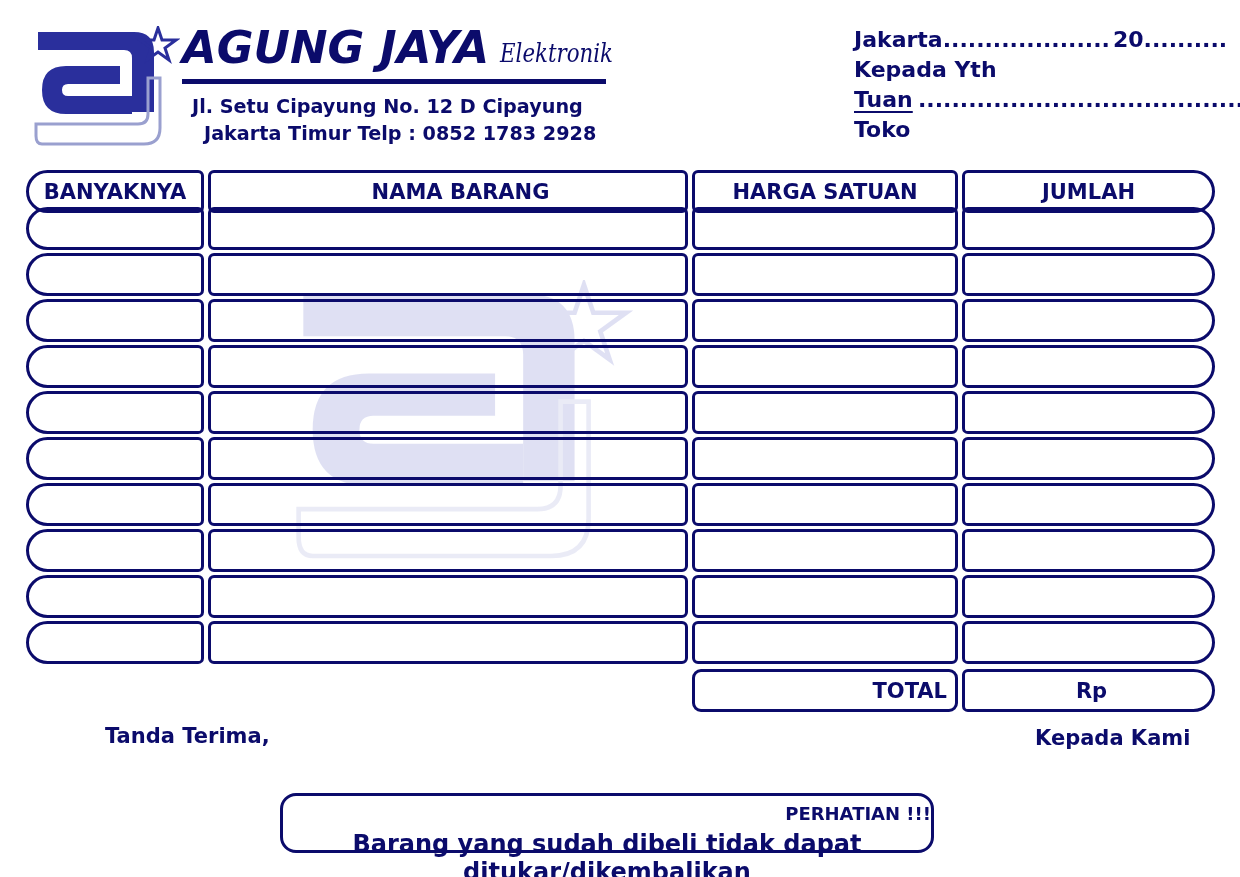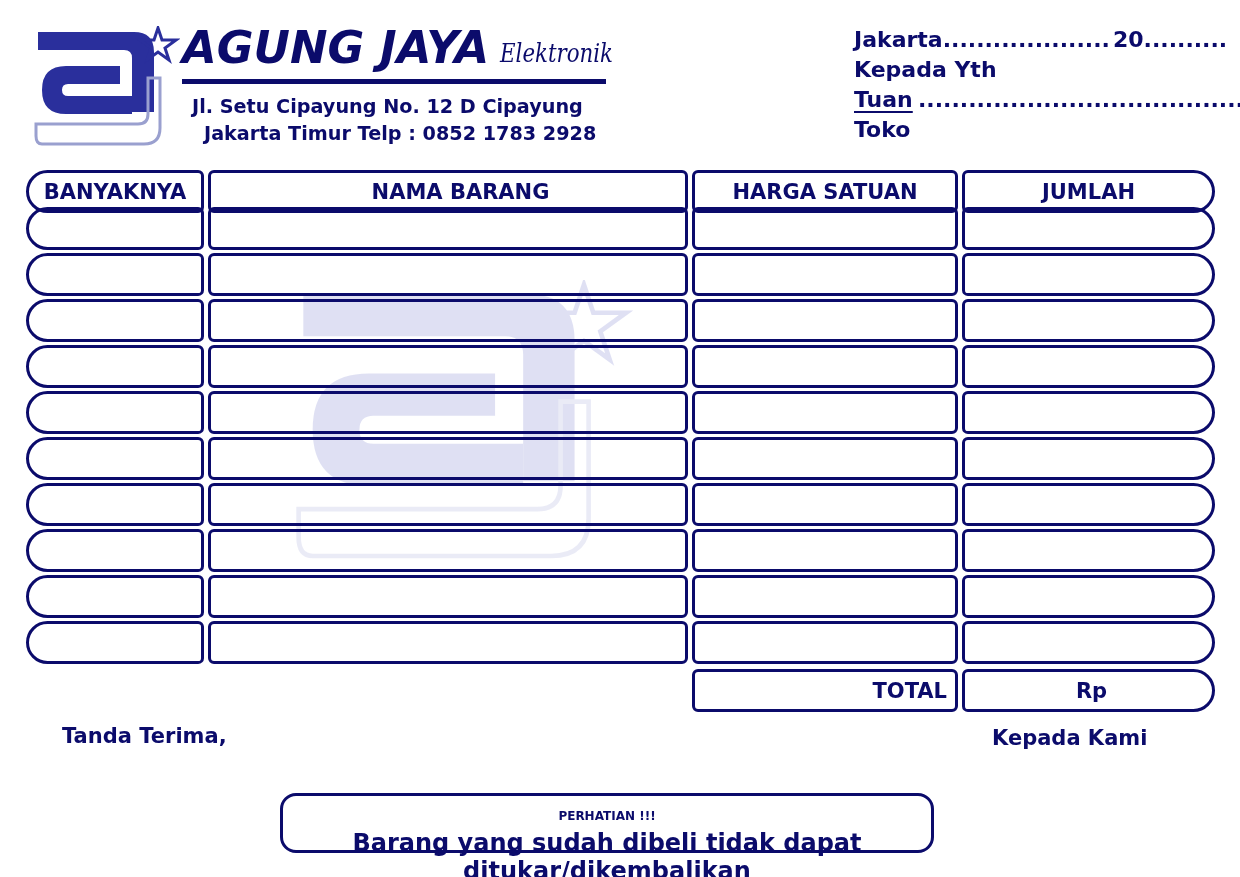--- a/index.html
+++ b/index.html
@@ -26,24 +26,24 @@
   .cell { position:absolute; box-sizing:border-box; border:3px solid #0b0b6b; border-radius:6px; background:transparent; }
   .cell.left { border-radius:22px 6px 6px 22px; }
   .cell.right { border-radius:6px 22px 22px 6px; }
   .hdr { font-size:21px; font-weight:bold; display:flex; align-items:center; justify-content:center; white-space:nowrap;margin-top:9px; }
 
   .watermark { left:282px; top:280px; width:356px; height:290px; opacity:0.28; }
 
   .total-label { font-size:21px; font-weight:bold; display:flex; align-items:center; justify-content:flex-end; padding-right:8px; }
   .rp-label { font-size:21px; font-weight:bold; display:flex; align-items:center; justify-content:center; padding-left:6px; }
 
-  .sign { font-size:21px; font-weight:bold; white-space:nowrap; }
+  .sign { font-size:21px; font-weight:bold; white-space:nowrap;margin-left:43px; }
   .notice { left:280px; top:793px; width:654px; height:60px; box-sizing:border-box; border:3px solid #0b0b6b;
             border-radius:16px; text-align:center; font-weight:bold; }
-  .notice-title { font-size:12px; margin-top:13px; }
+  .notice-title { font-size:18px; margin-top:7px;text-align:right; }
   .notice-text { font-size:24px; margin-top:6px; }
 </style>
 </head>
 <body>
 
 <svg class="abs logo" viewBox="0 0 150 124">
   <path d="M8 6 H104 Q124 6 124 26 V86 H102 V32 Q102 24 94 24 H8 Z" fill="#2a2f9c"></path>
   <path d="M90 40 H36 Q12 40 12 64 Q12 88 36 88 H102 V70 H38 Q32 70 32 64 Q32 58 38 58 H90 Z" fill="#2a2f9c"></path>
   <path d="M118 52 H130 V102 Q130 118 114 118 H12 Q6 118 6 110 V98 H108 Q118 98 118 88 Z" fill="none" stroke="#9aa0cf" stroke-width="3"></path>
   <polygon points="128,2 132,14 146,14 135,22 139,34 128,26 117,34 121,22 110,14 124,14" fill="none" stroke="#2a2f9c" stroke-width="3"></polygon>
@@ -130,21 +130,21 @@
     <div class="cell right" style="left:962px;top:575px;width:253px;height:43px;"></div>
   </div>
   <div>
     <div class="cell left" style="left:26px;top:621px;width:178px;height:43px;"></div>
     <div class="cell" style="left:208px;top:621px;width:480px;height:43px;"></div>
     <div class="cell" style="left:692px;top:621px;width:266px;height:43px;"></div>
     <div class="cell right" style="left:962px;top:621px;width:253px;height:43px;"></div>
   </div>
 </div>
 
-<div class="cell total-label" style="left:692px;top:669px;width:266px;height:43px;">TOTAL</div>
+<div class="cell total-label" style="left:692px;top:669px;width:266px;height:43px;border-radius:9px;">TOTAL</div>
 <div class="cell right rp-label" style="left:962px;top:669px;width:253px;height:43px;">
   <span>Rp</span>
   <span></span>
 </div>
 
 <div class="abs sign" style="left:62px;top:724px;">Tanda Terima,</div>
 <div class="abs sign" style="left:992px;top:726px;">Kepada Kami</div>
 
 <div class="abs notice">
   <div class="notice-title">PERHATIAN !!!</div>

